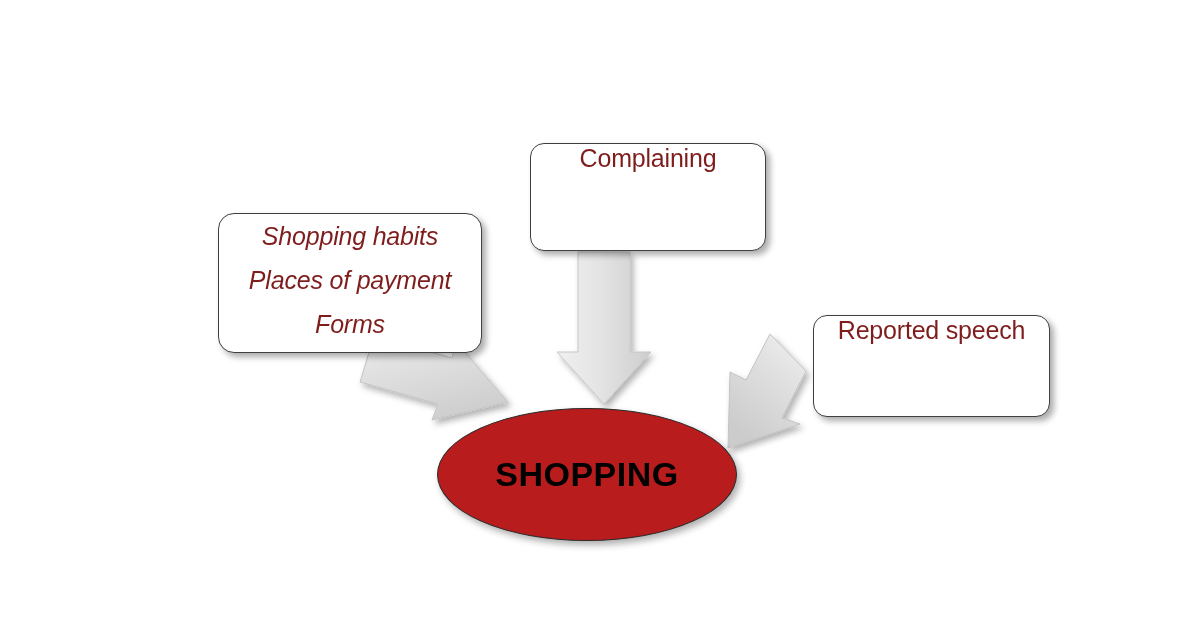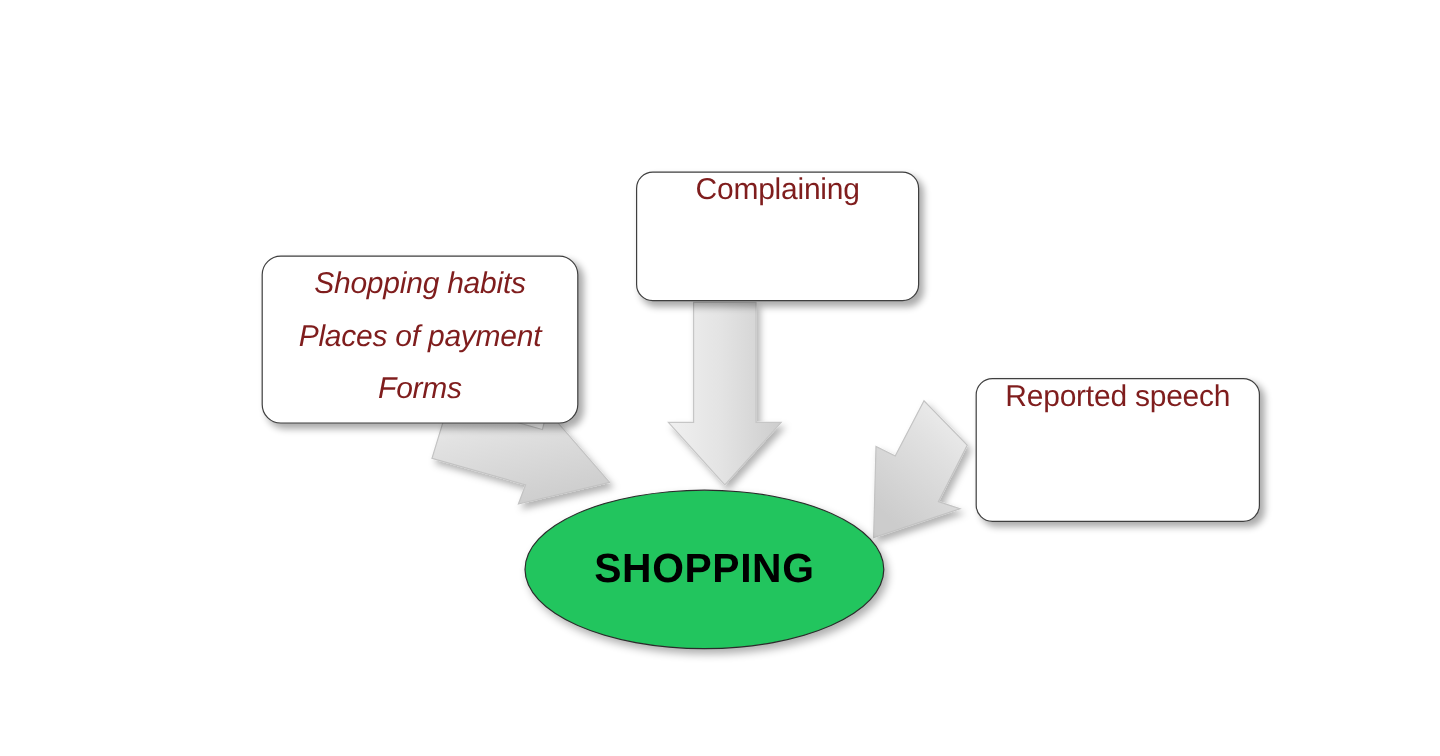--- a/index.html
+++ b/index.html
@@ -70,35 +70,35 @@
   }
   #node-complaining .line {
     font-size: 25px;
   }
 
   
   #node-reported {
     left: 772px;
     top: 315px;
     width: 237px;
-    height: 120px;
+    height: 102px;
   }
   #node-reported .line {
     font-size: 25px;
   }
 
   
   #node-center {
     position: absolute;
     left: 437px;
     top: 408px;
     width: 300px;
     height: 133px;
     box-sizing: border-box;
-    background: #22c55e;
+    background: #b91c1c;
     border: 1.3px solid #2b2b2b;
     border-radius: 50%;
     box-shadow: 3px 4px 7px rgba(0,0,0,0.32);
     display: flex;
     align-items: center;
     justify-content: center;
     z-index: 6;
   }
   #node-center .line {
     font-size: 34px;

